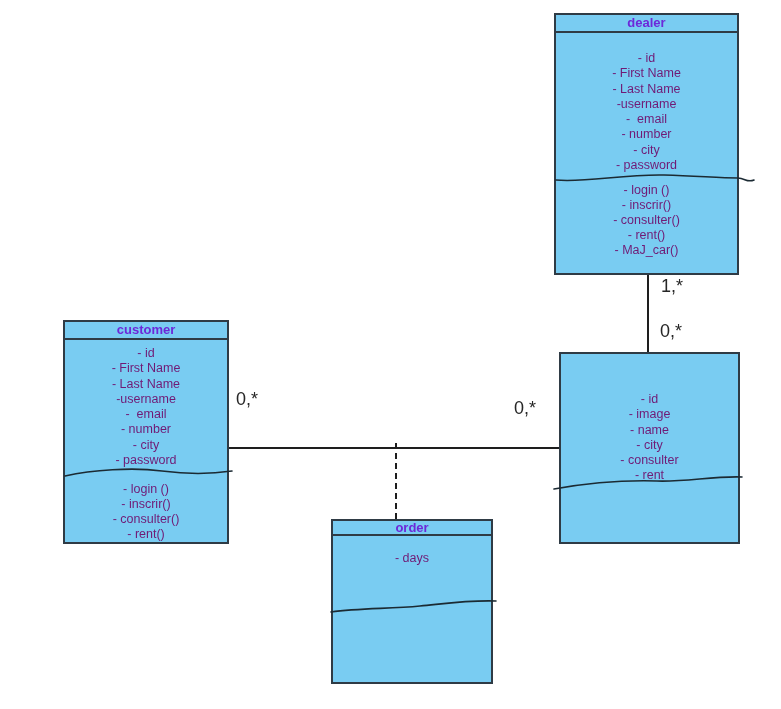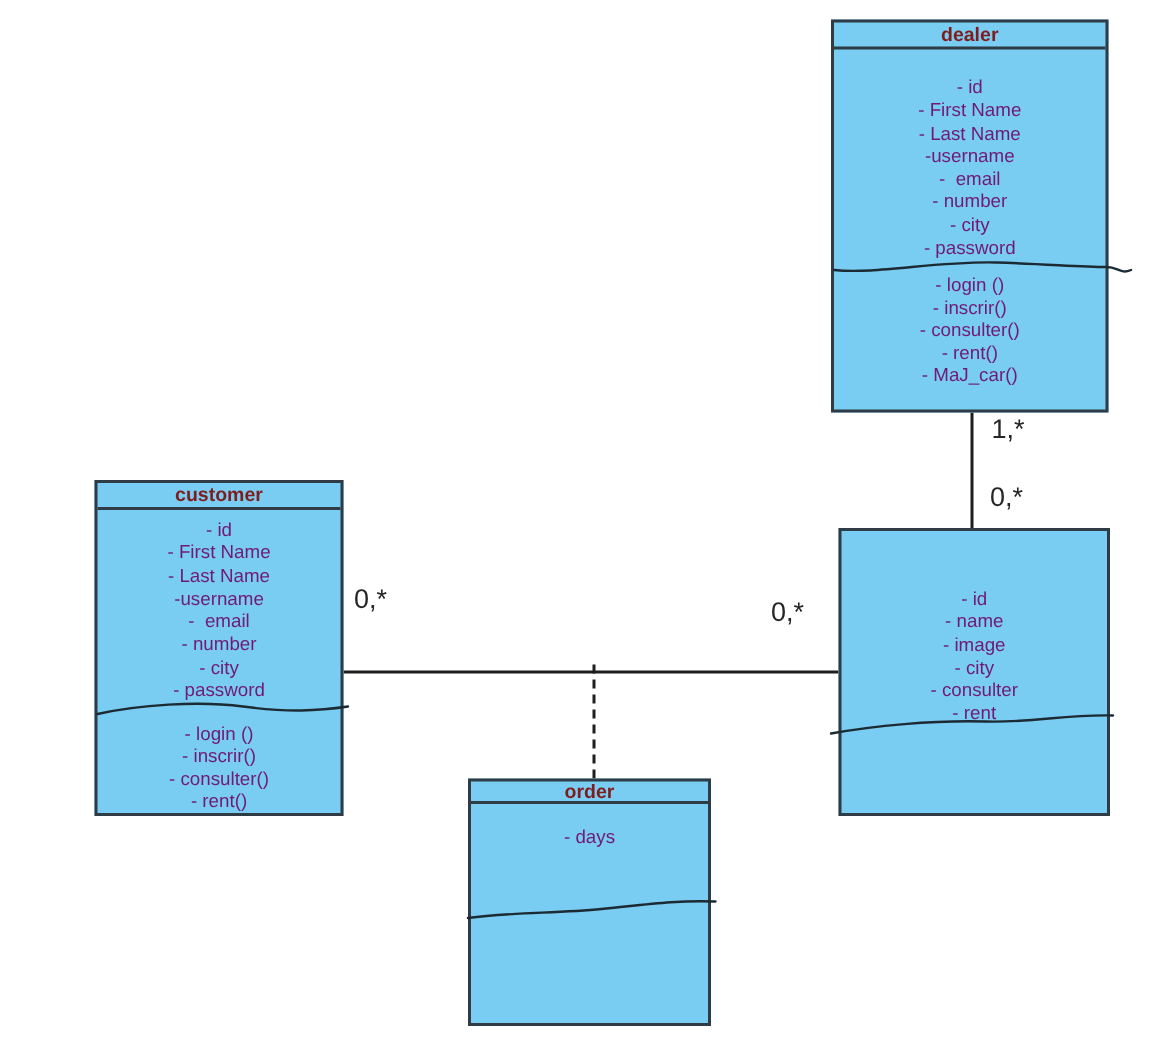--- a/index.html
+++ b/index.html
@@ -17,21 +17,21 @@
     border: 2px solid #2f3b45;
     box-sizing: border-box;
   }
   .uml-title {
     height: 16px;
     line-height: 16px;
     border-bottom: 2px solid #2f3b45;
     text-align: center;
     font-size: 13px;
     font-weight: bold;
-    color: #7f1d1d;
+    color: #6d28d9;
   }
   .uml-section {
     position: absolute;
     left: 0;
     right: 0;
   }
   .member-line {
     text-align: center;
     font-size: 12.5px;
     color: #701a75;
@@ -59,21 +59,21 @@
   #cls-customer { left: 63px;  top: 320px; width: 166px; height: 224px; }
   #cls-customer .attrs   { top: 24px; }
   #cls-customer .methods { top: 160px; }
   #cls-customer .wave    { left: -3px; top: 140px; width: 176px; height: 30px; }
 
   #cls-car      { left: 559px; top: 352px; width: 181px; height: 192px; }
   #cls-car .attrs  { top: 38px; }
   #cls-car .wave   { left: -9px; top: 114px; width: 200px; height: 30px; }
   #cls-car .uml-title { height: 15px; line-height: 15px; }
 
-  #cls-order    { left: 312px; top: 519px; width: 162px; height: 165px; }
+  #cls-order    { left: 331px; top: 519px; width: 162px; height: 165px; }
   #cls-order .attrs { top: 30px; }
   #cls-order .wave  { left: -3px; top: 72px; width: 172px; height: 30px; }
   #cls-order .uml-title { height: 13px; line-height: 13px; }
 
   
   .connector-v {
     position: absolute;
     width: 2px;
     background: #1e1e1e;
   }
@@ -159,22 +159,22 @@
       <div class="member-line">- login ()</div>
       <div class="member-line">- inscrir()</div>
       <div class="member-line">- consulter()</div>
       <div class="member-line">- rent()</div>
     </div>
   </div>
 
   <div id="cls-car" class="uml-class">
     <div class="uml-section attrs">
       <div class="member-line">- id</div>
+      <div class="member-line">- image</div>
       <div class="member-line">- name</div>
-      <div class="member-line">- image</div>
       <div class="member-line">- city</div>
       <div class="member-line">- consulter</div>
       <div class="member-line">- rent</div>
     </div>
     <svg class="wave" viewBox="0 0 200 30" xmlns="http://www.w3.org/2000/svg">
       <path d="M2,21 C30,16 70,12 105,13 C135,14 160,8 190,9"></path>
     </svg>
     <div class="uml-section methods"></div>
   </div>
 

